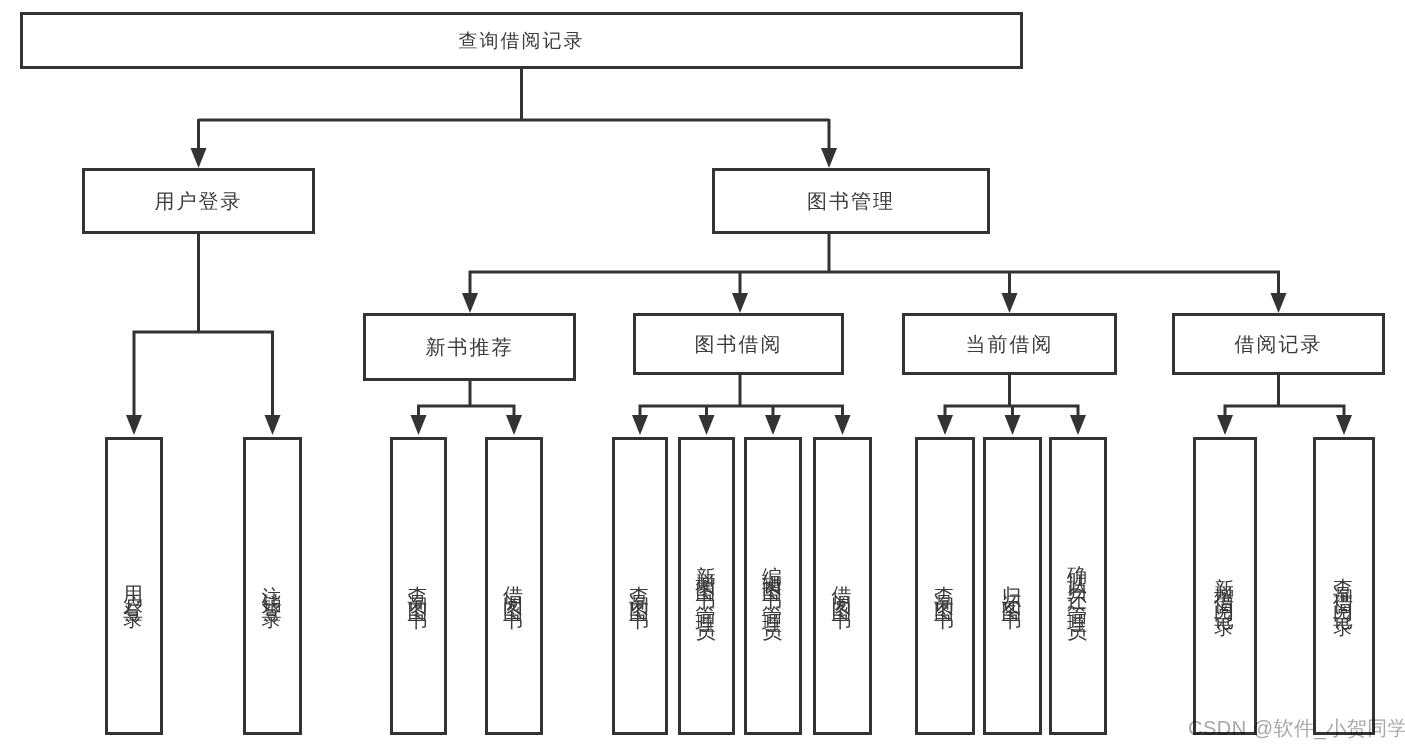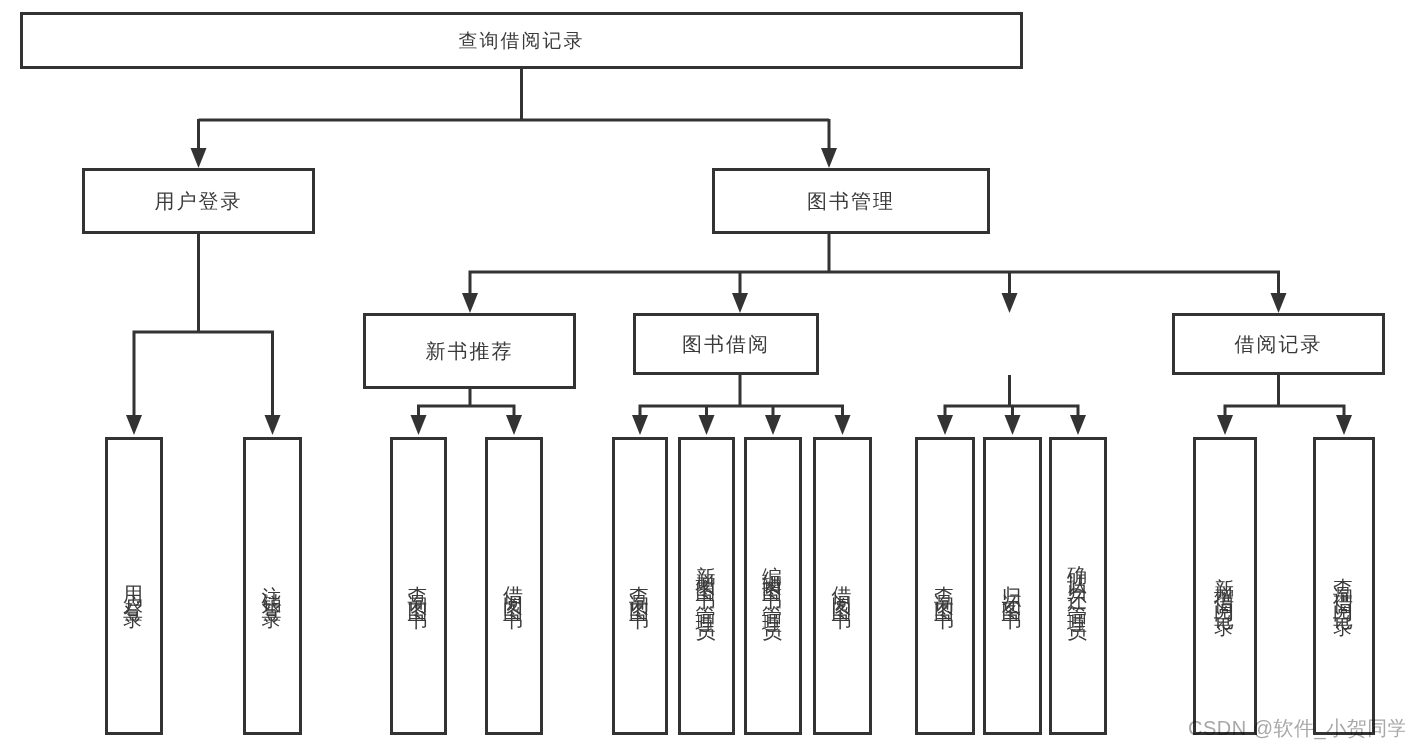--- a/index.html
+++ b/index.html
@@ -95,25 +95,28 @@
     <span class="hlabel rootlabel">查询借阅记录</span>
   </div>
 
   <div class="box" style="left:82px;top:168px;width:233px;height:66px">
     <span class="hlabel">用户登录</span>
   </div>
   <div class="box" style="left:712px;top:168px;width:278px;height:66px">
     <span class="hlabel">图书管理</span>
   </div>
 
-  <div class="box" style="left:363px;top:313px;width:213px;height:76px">
+  <div class="box" style="left:363px;top:313px;width:213px;height:68px">
     <span class="hlabel">新书推荐</span>
   </div>
-  <div class="box" style="left:633px;top:313px;width:186px;height:62px">
+  <div class="box" style="left:633px;top:313px;width:211px;height:62px">
     <span class="hlabel">图书借阅</span>
+  </div>
+  <div class="box" style="left:902px;top:313px;width:215px;height:62px">
+    <span class="hlabel">当前借阅</span>
   </div>
   <div class="box" style="left:1172px;top:313px;width:213px;height:62px">
     <span class="hlabel">借阅记录</span>
   </div>
 
   <div class="box" style="left:105px;top:437px;width:58px;height:298px">
     <span class="vtext">用户登录</span>
   </div>
   <div class="box" style="left:243px;top:437px;width:59px;height:298px">
     <span class="vtext">注销登录</span>

